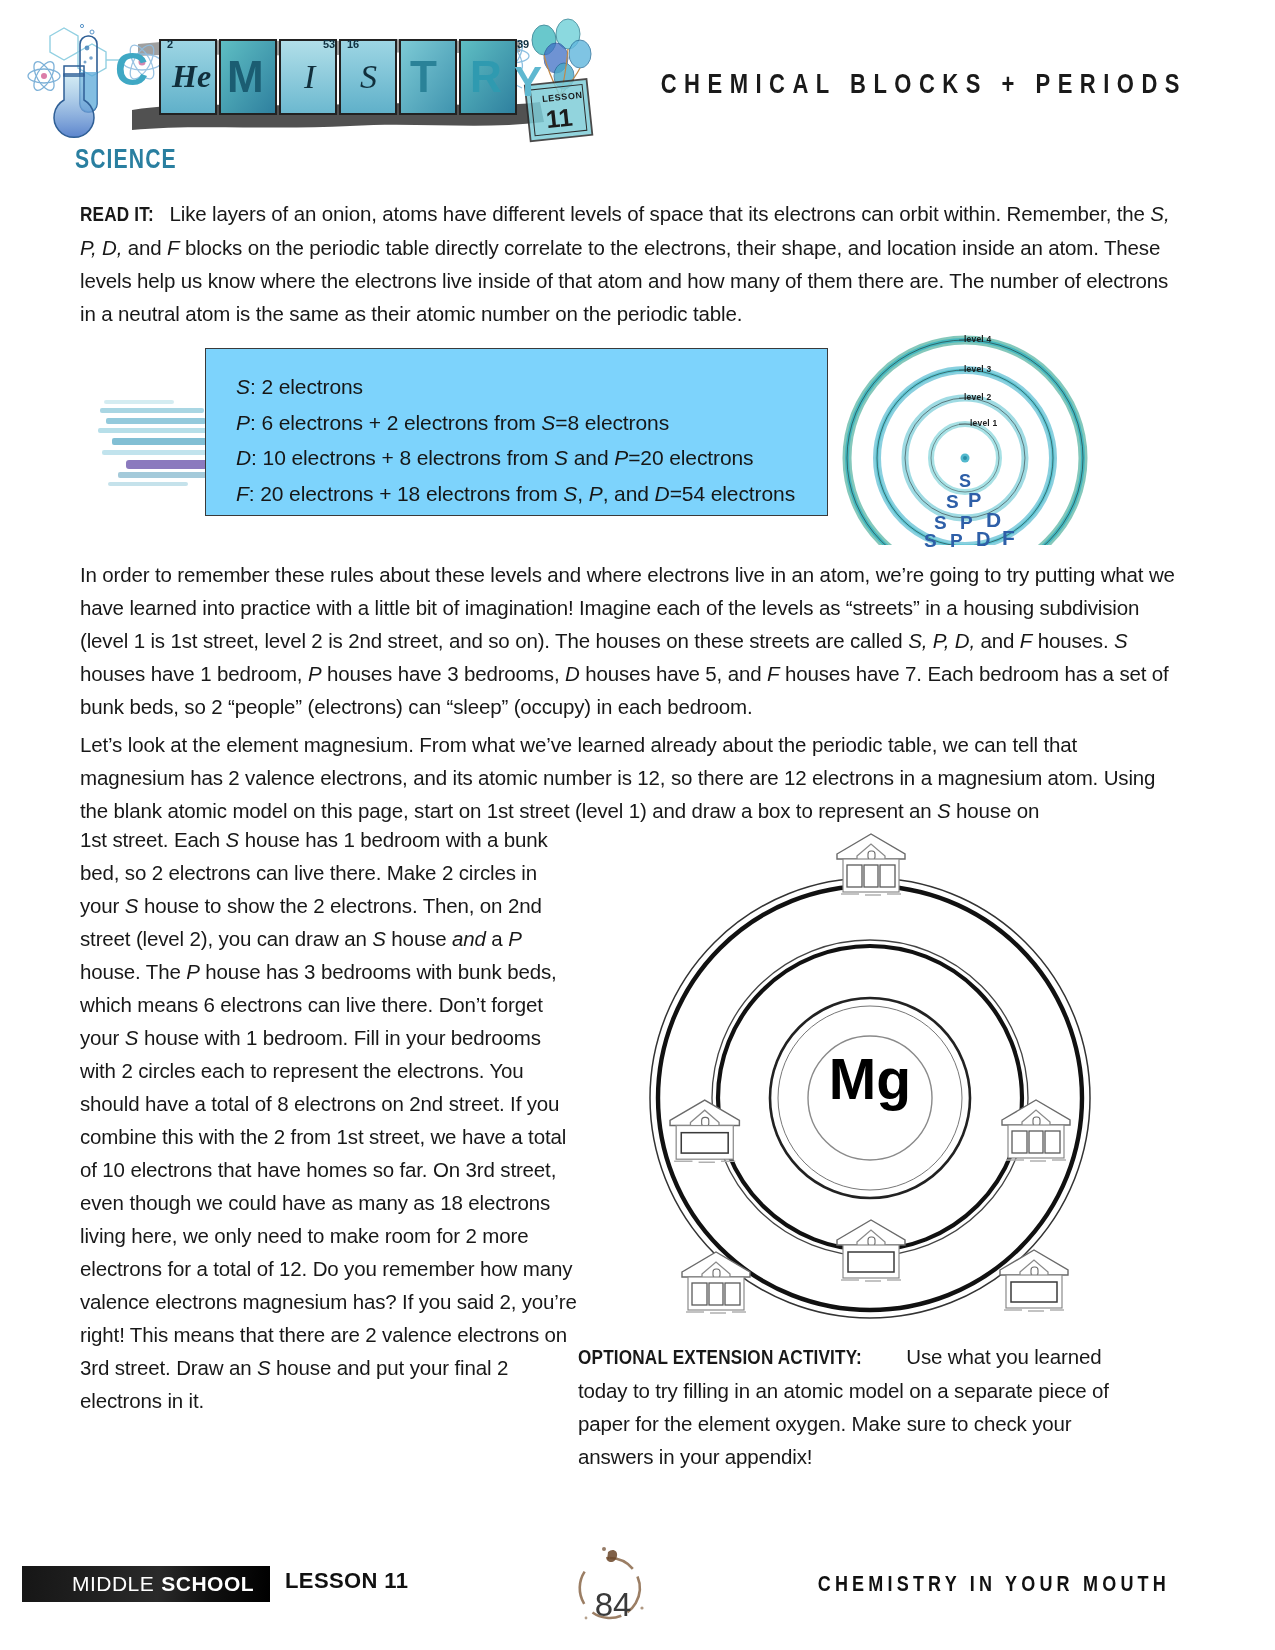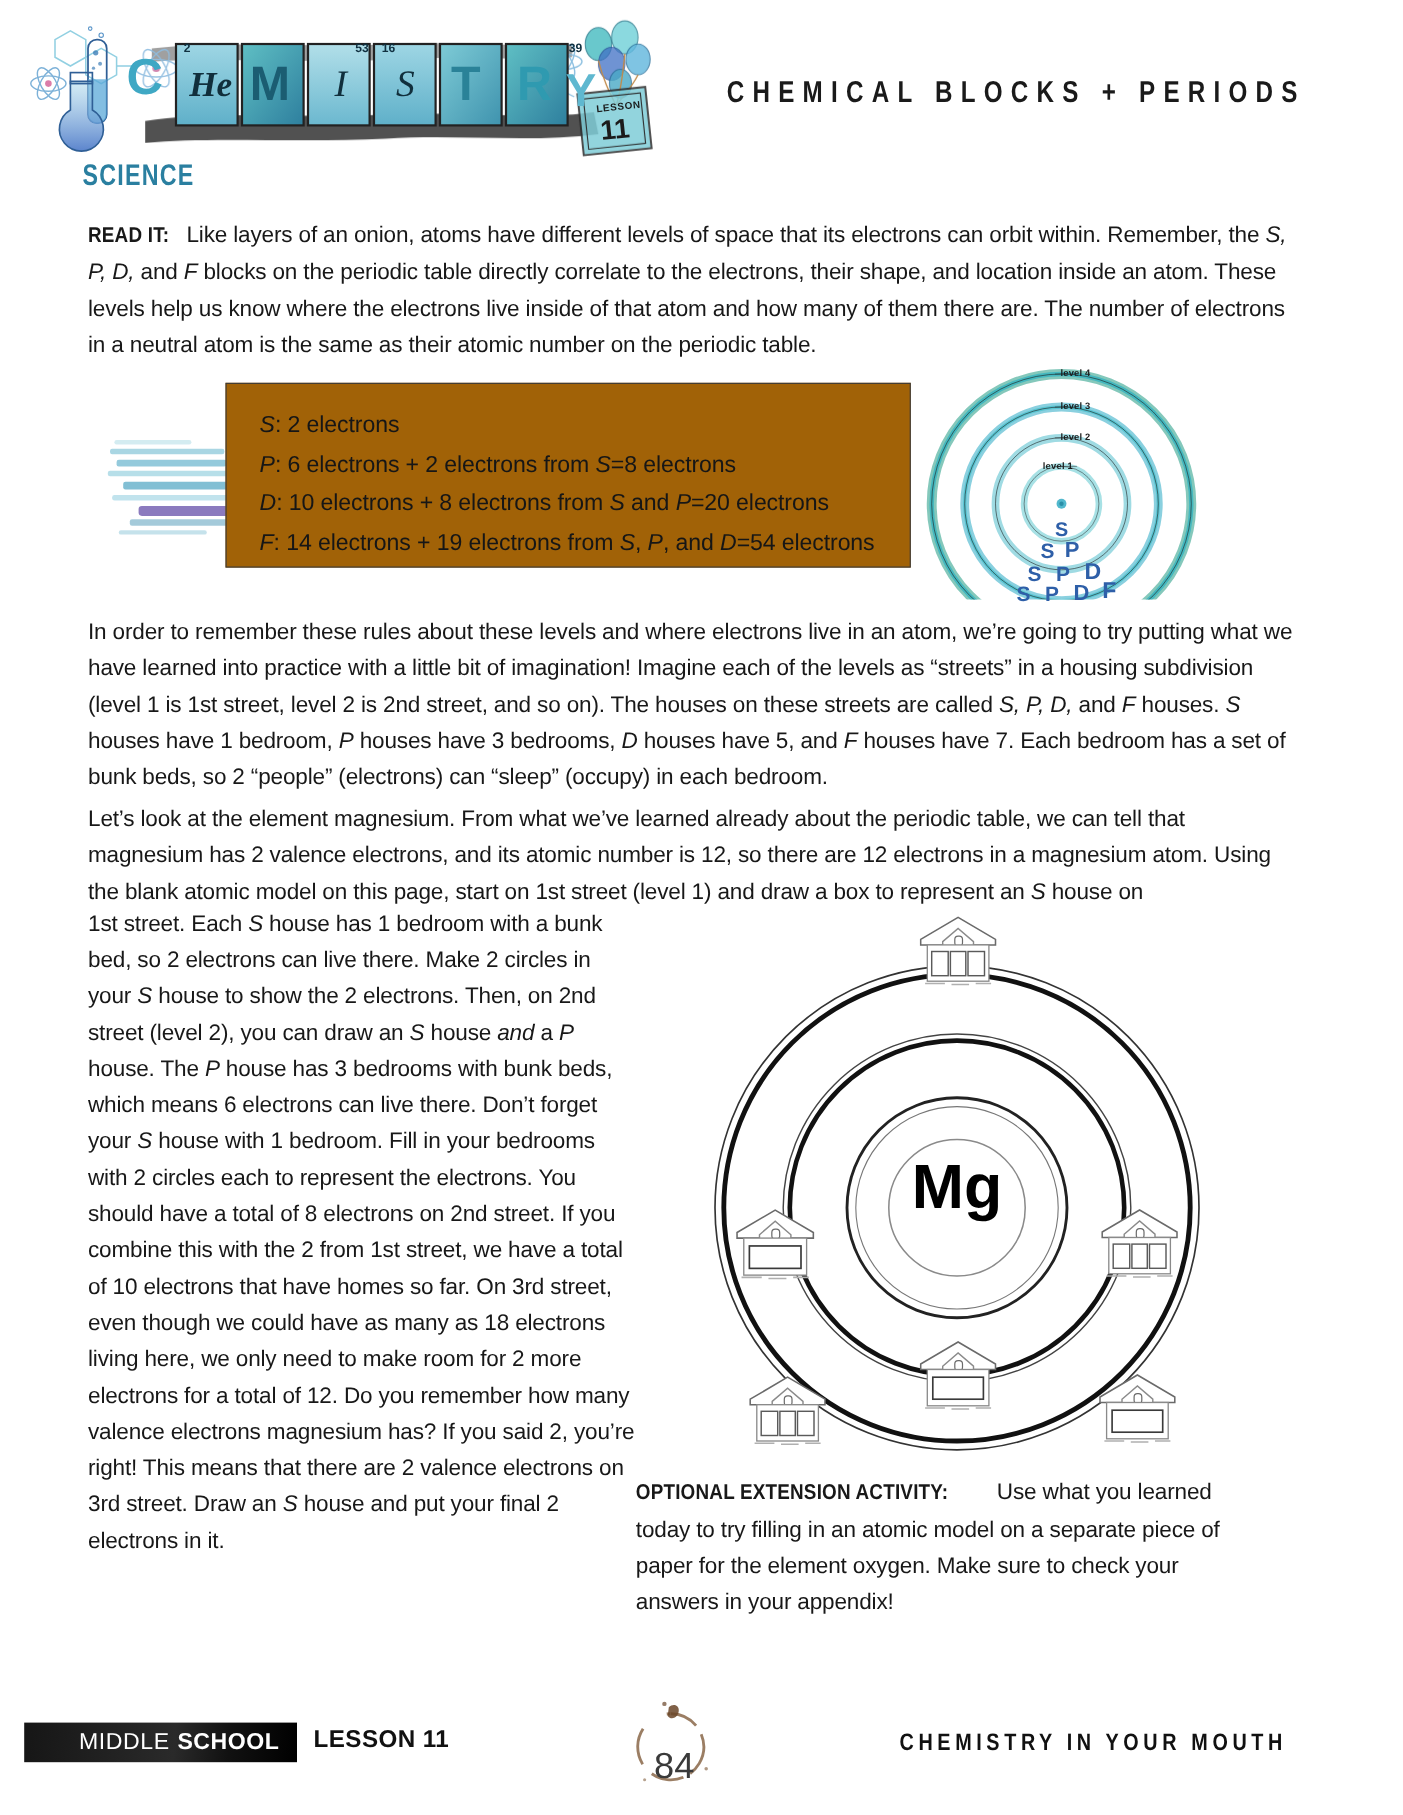--- a/index.html
+++ b/index.html
@@ -51,21 +51,21 @@
   #para-levels { position: absolute; left: 80px; top: 558px; width: 1095px; }
   #para-mg     { position: absolute; left: 80px; top: 728px; width: 1100px; }
   #para-col    { position: absolute; left: 80px; top: 823px; width: 500px; }
   #para-ext    { position: absolute; left: 578px; top: 1340px; width: 560px; }
 
   
   .rules-box {
     position: absolute; left: 205px; top: 348px;
     width: 623px; height: 168px;
     border: 1.5px solid #3a3a3a;
-    background: #a16207;
+    background: #7dd3fc;
     padding: 20px 0 0 30px;
   }
   .rules-box .rule {
     font-family: "Liberation Sans", sans-serif;
     font-size: 21px; line-height: 35.5px; color: #161616;
     letter-spacing: -.1px;
   }
   .rules-box .rule .it { font-style: italic; }
 
   
@@ -295,21 +295,21 @@
     <div class="rule">
       <span class="it">S</span><span>: 2 electrons</span>
     </div>
     <div class="rule">
       <span class="it">P</span><span>: 6 electrons + 2 electrons from </span><span class="it">S</span><span>=8 electrons</span>
     </div>
     <div class="rule">
       <span class="it">D</span><span>: 10 electrons + 8 electrons from </span><span class="it">S</span><span> and </span><span class="it">P</span><span>=20 electrons</span>
     </div>
     <div class="rule">
-      <span class="it">F</span><span>: 14 electrons + 19 electrons from </span><span class="it">S</span><span>, </span><span class="it">P</span><span>, and </span><span class="it">D</span><span>=54 electrons</span>
+      <span class="it">F</span><span>: 20 electrons + 18 electrons from </span><span class="it">S</span><span>, </span><span class="it">P</span><span>, and </span><span class="it">D</span><span>=54 electrons</span>
     </div>
   </div>
 
   <div class="orbital">
     <svg viewBox="0 0 250 215" width="250" height="215">
       <defs>
         <radialGradient id="ringG" cx="50%" cy="50%" r="50%">
           <stop offset="0%" stop-color="#5fd0c8" stop-opacity="0"></stop>
           <stop offset="100%" stop-color="#2aa9b5" stop-opacity=".9"></stop>
         </radialGradient>
@@ -336,21 +336,21 @@
         <line x1="-6" y1="-118" x2="14" y2="-118" stroke="#1a1a1a" stroke-width=".7" opacity=".6"></line>
         <line x1="-6" y1="-88" x2="14" y2="-88" stroke="#1a1a1a" stroke-width=".7" opacity=".6"></line>
         <line x1="-6" y1="-60" x2="14" y2="-60" stroke="#1a1a1a" stroke-width=".7" opacity=".6"></line>
         <line x1="-6" y1="-34" x2="14" y2="-34" stroke="#1a1a1a" stroke-width=".7" opacity=".6"></line>
       </g>
     </svg>
 
     <div class="orb-label" style="left:124px; top:4px;">level 4</div>
     <div class="orb-label" style="left:124px; top:34px;">level 3</div>
     <div class="orb-label" style="left:124px; top:62px;">level 2</div>
-    <div class="orb-label" style="left:108px; top:88px;">level 1</div>
+    <div class="orb-label" style="left:130px; top:88px;">level 1</div>
 
     <div class="orb-letters">
       <span style="left:119px; top:141px; font-size:18px;">S</span>
 
       <span style="left:106px; top:161px; font-size:19px;">S</span>
       <span style="left:128px; top:159px; font-size:20px;">P</span>
 
       <span style="left:94px;  top:182px; font-size:19px;">S</span>
       <span style="left:120px; top:182px; font-size:19px;">P</span>
       <span style="left:146px; top:178px; font-size:21px;">D</span>

